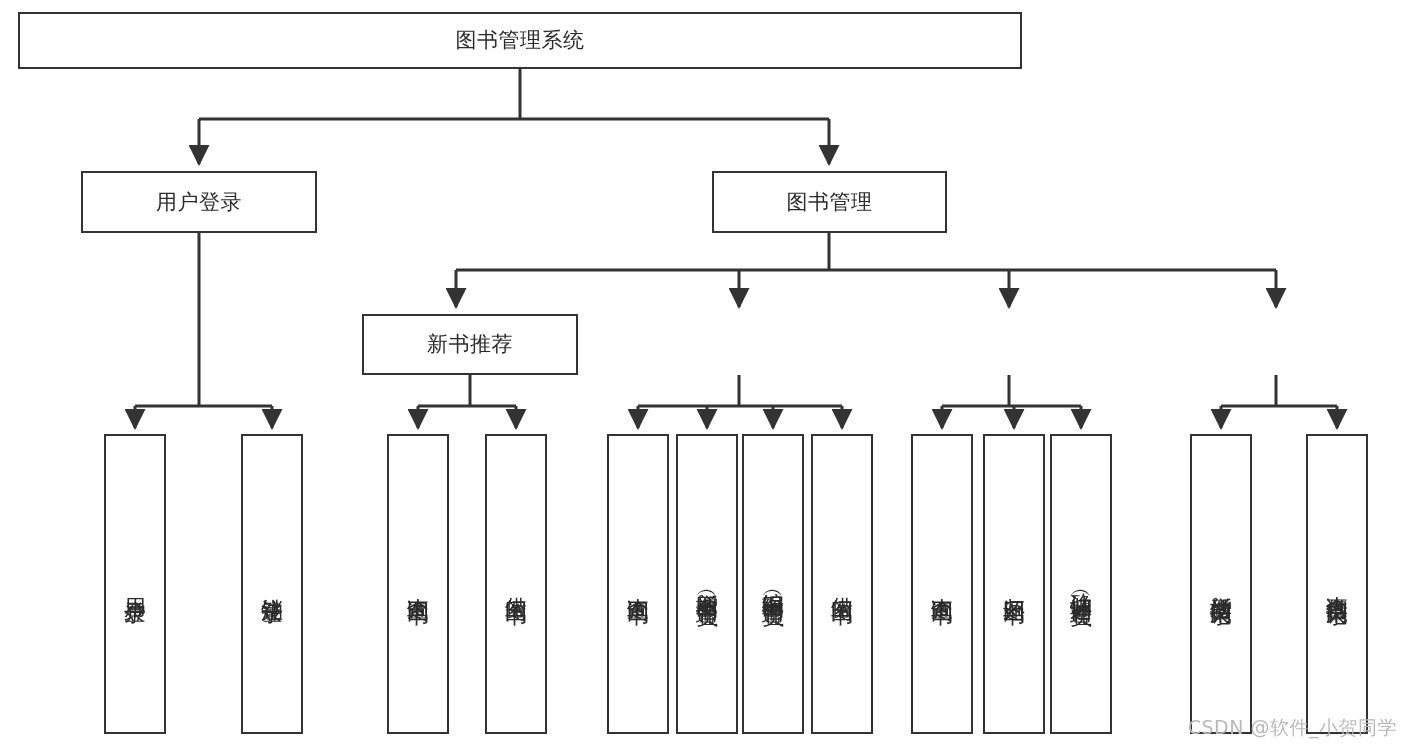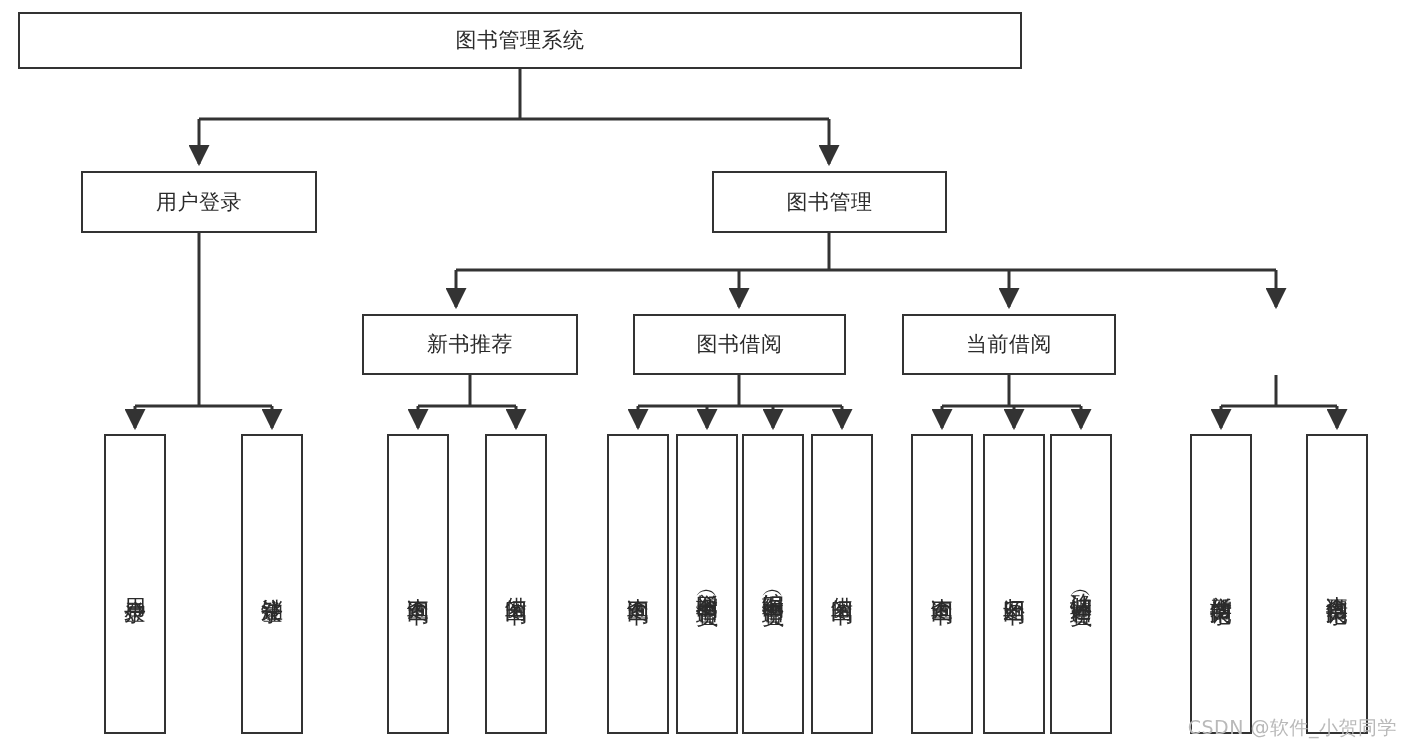--- a/index.html
+++ b/index.html
@@ -130,26 +130,20 @@
   <div class="node horizontal" id="node-user-login" style="left: 81px; top: 171px; width: 236px; height: 62px;">
     <span class="node-label">用户登录</span>
   </div>
   <div class="node horizontal" id="node-new-book-recommend" style="left: 362px; top: 314px; width: 216px; height: 61px;">
     <span class="node-label">新书推荐</span>
   </div>
 
   <div class="node horizontal" id="node-book-manage" style="left: 712px; top: 171px; width: 235px; height: 62px;">
     <span class="node-label">图书管理</span>
   </div>
-  <div class="node horizontal" id="node-book-borrow" style="left: 633px; top: 314px; width: 213px; height: 61px;">
-    <span class="node-label">图书借阅</span>
-  </div>
-  <div class="node horizontal" id="node-current-borrow" style="left: 902px; top: 314px; width: 214px; height: 61px;">
-    <span class="node-label">当前借阅</span>
-  </div>
 
   <div class="node vertical" id="node-leaf-user-login" style="left: 104px; top: 434px; width: 62px; height: 300px;">
     <span class="node-label">用户登录</span>
   </div>
   <div class="node vertical" id="node-leaf-user-logout" style="left: 241px; top: 434px; width: 62px; height: 300px;">
     <span class="node-label">注销登录</span>
   </div>
   <div class="node vertical" id="node-leaf-query-book-1" style="left: 387px; top: 434px; width: 62px; height: 300px;">
     <span class="node-label">查询图书</span>
   </div>

